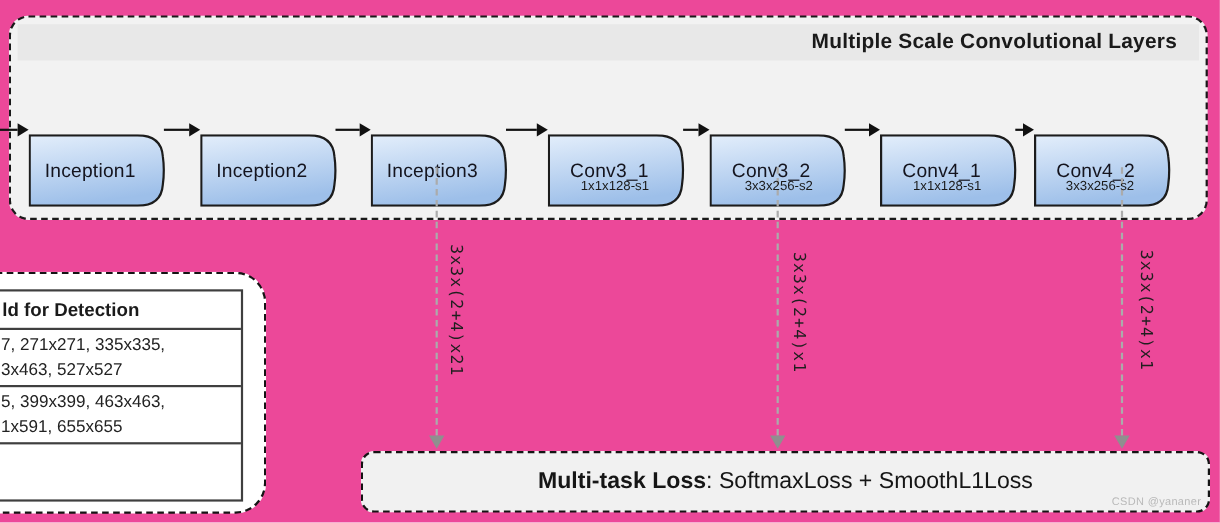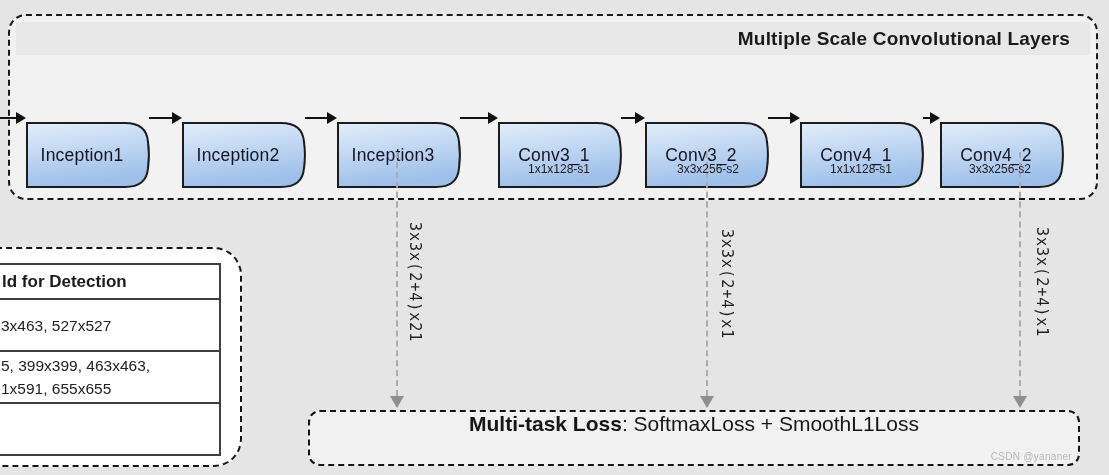--- a/index.html
+++ b/index.html
@@ -1,18 +1,18 @@
 <!DOCTYPE html>
 <html><head>
 <meta charset="utf-8">
 <style>
   html,body{margin:0;padding:0;background:#fff;}
   #stage{
     position:relative;width:1109px;height:475px;overflow:hidden;
-    background:#e5e5e5;font-family:"Liberation Sans",sans-serif;
+    background:#ec4899;font-family:"Liberation Sans",sans-serif;
   }
   
   .msc{
     position:absolute;left:8px;top:14px;width:1086px;height:182px;
     border:2px dashed #1a1a1a;border-radius:18px;background:#f2f2f2;
   }
   .msc-header{
     position:absolute;left:6px;right:6px;top:6px;height:33px;
     background:#e8e8e8;display:flex;align-items:center;justify-content:flex-end;
   }
@@ -62,23 +62,23 @@
     height:33px;display:flex;align-items:center;
     font-size:17px;font-weight:bold;color:#1a1a1a;padding-left:12px;
   }
   .tbl-row{
     height:50px;border-top:2px solid #3f3f3f;padding-left:11px;
     display:flex;flex-direction:column;justify-content:center;
   }
   .tbl-line{font-size:15.5px;line-height:23px;color:#222;white-space:nowrap;}
   
   .loss{
-    position:absolute;left:308px;top:410px;width:768px;height:52px;
+    position:absolute;left:328px;top:410px;width:768px;height:52px;
     border:2.5px dashed #141414;border-radius:12px;background:#f1f1f1;
-    display:flex;justify-content:center;
+    display:flex;align-items:center;justify-content:center;
   }
   .loss-text{font-size:21px;color:#161616;white-space:nowrap;}
   .loss-text b{font-weight:bold;}
   .watermark{
     position:absolute;right:6px;bottom:2px;font-size:10px;color:#b9b9b9;
     letter-spacing:.3px;
   }
 </style>
 </head>
 <body>
@@ -173,20 +173,21 @@
   <div class="sub-label" style="left:1000px">3x3x256-s2</div>
 
   <div class="vlabel" style="left:406px;top:222px">3x3x(2+4)x21</div>
   <div class="vlabel" style="left:718px;top:229px">3x3x(2+4)x1</div>
   <div class="vlabel" style="left:1033px;top:227px">3x3x(2+4)x1</div>
 
   <div class="tbl-wrap"></div>
   <div class="tbl">
     <div class="tbl-header">ld for Detection</div>
     <div class="tbl-row">
+      <span class="tbl-line">7, 271x271, 335x335,</span>
       <span class="tbl-line">3x463, 527x527</span>
     </div>
     <div class="tbl-row">
       <span class="tbl-line">5, 399x399, 463x463,</span>
       <span class="tbl-line">1x591, 655x655</span>
     </div>
     <div class="tbl-row">
     </div>
   </div>
 

